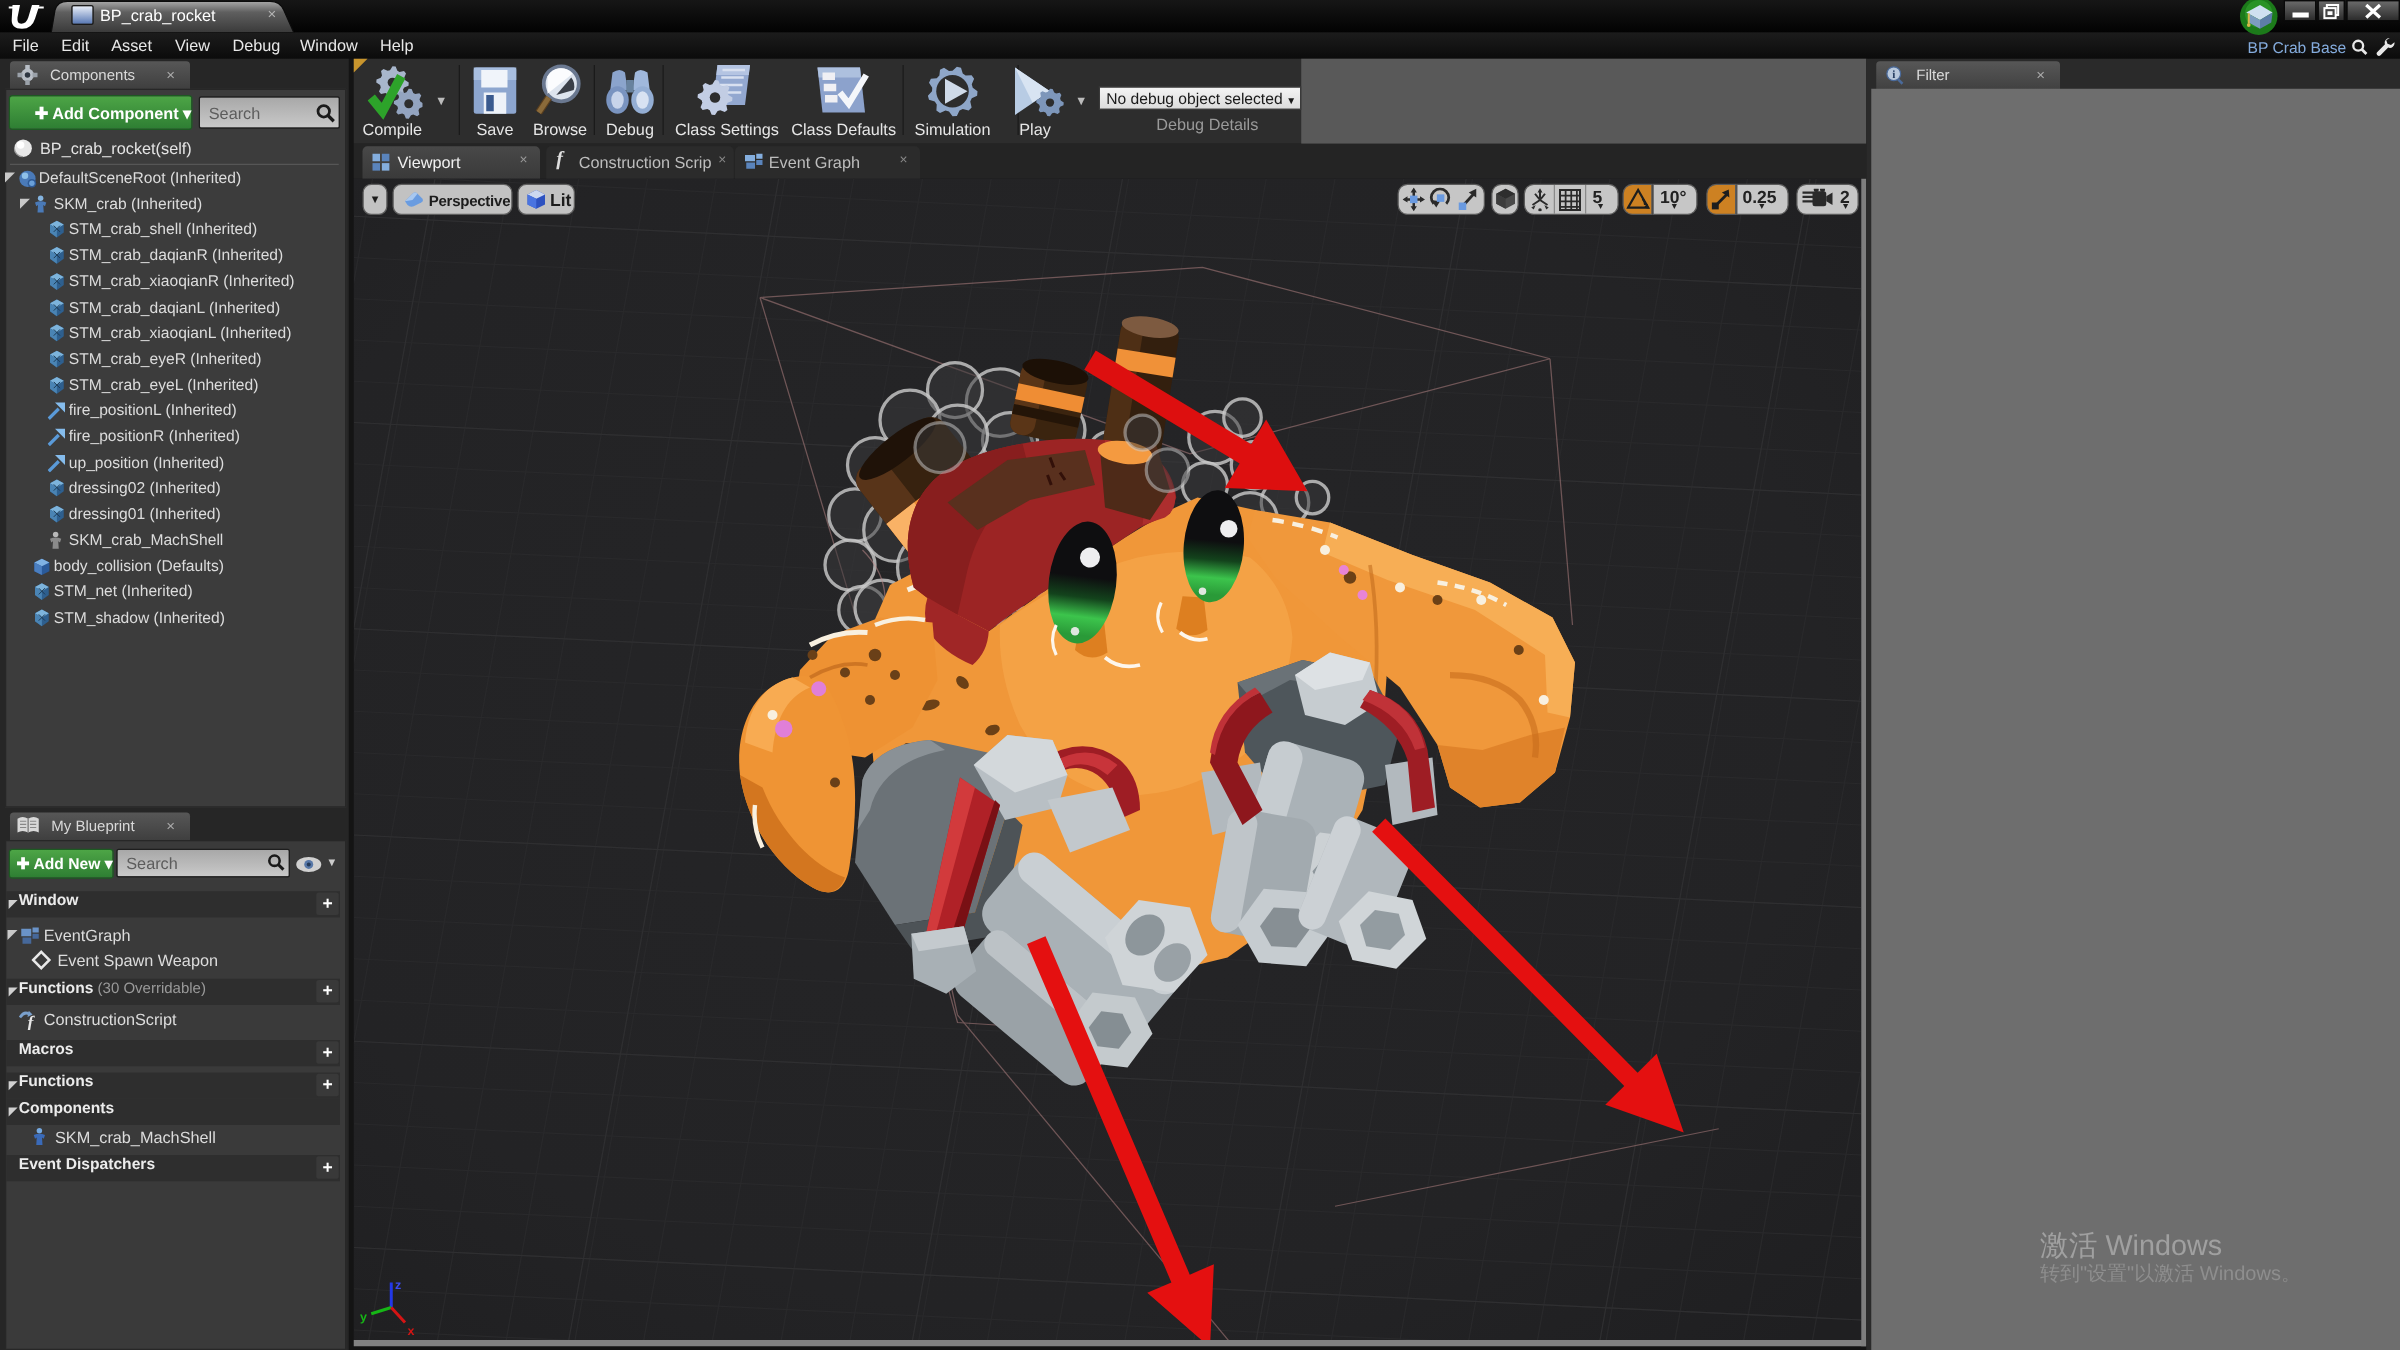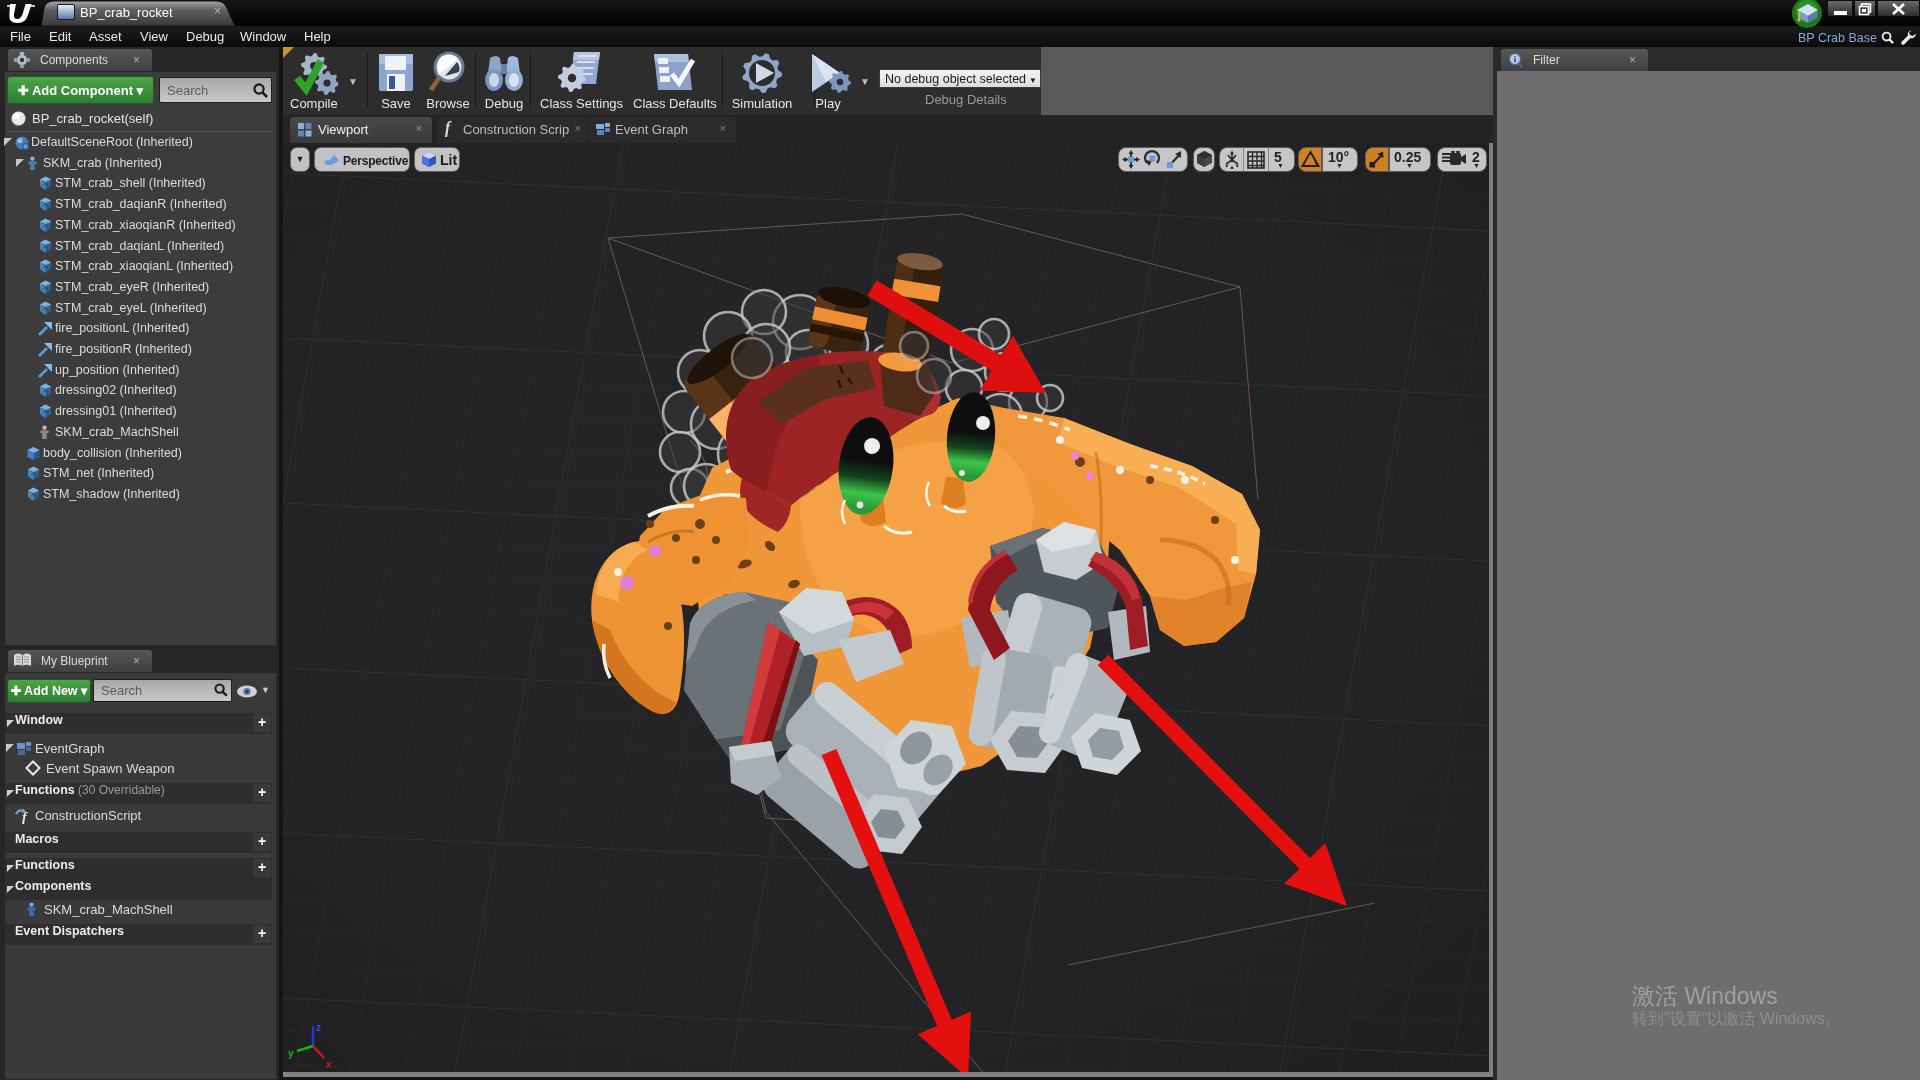--- a/index.html
+++ b/index.html
@@ -2,21 +2,21 @@
 <html><head>
 <meta charset="utf-8">
 <style>
 *{margin:0;padding:0;box-sizing:border-box}
 html,body{width:1920px;height:1080px;overflow:hidden;background:#141414;font-family:"Liberation Sans",sans-serif}
 .abs{position:absolute}
 .menuitem{position:absolute;top:29px;color:#e8e8e8;font-size:13px}
 .winbtn{position:absolute;top:0;height:17px;background:linear-gradient(#6a6a6a,#2c2c2c);border:1px solid #0a0a0a;color:#fff;text-align:center}
 .paneltab{position:absolute;height:23px;background:linear-gradient(#575757,#3e3e3e);border-radius:3px 3px 0 0;color:#d9d9d9;font-size:12px}
 .panelbody{position:absolute;background:#3c3c3c;border:1px solid #272727}
-.greenbtn{position:absolute;background:linear-gradient(#4da546,#2e7e33);border:1px solid #1d5a22;border-radius:3px;color:#fff;font-weight:bold;font-size:13px;text-align:center}
+.greenbtn{position:absolute;background:linear-gradient(#4da546,#2e7e33);border:1px solid #1d5a22;border-radius:3px;color:#fff;font-weight:bold;font-size:13px;text-align:right}
 .searchbox{position:absolute;background:linear-gradient(#a8a8a8,#c9c9c9);border:1px solid #1e1e1e;border-radius:2px;color:#5c5c5c;font-size:13px}
 .trow{position:absolute;color:#dcdcdc;font-size:12.5px;white-space:nowrap}
 .sechdr{position:absolute;left:5px;width:267px;height:21px;background:#2e2e2e;color:#ececec;font-weight:bold;font-size:12.5px}
 .plusbtn{position:absolute;width:18px;height:18px;background:#393939;border-radius:2px;color:#fff;font-weight:bold;text-align:center;line-height:17px;font-size:14px}
 .tbtn{position:absolute;text-align:center;color:#e6e6e6;font-size:13px;white-space:nowrap}
 .tsep{position:absolute;top:52px;width:1px;height:56px;background:#1a1a1a}
 .dtab{position:absolute;top:117px;height:26px;border-radius:4px 4px 0 0;font-size:13px}
 .vbtn{position:absolute;background:#c2c2c2;border:1px solid #5e5e5e;border-radius:7px;color:#1c1c1c;font-weight:bold;font-size:14px}
 </style>
 </head>
@@ -200,21 +200,21 @@
 <svg class="abs" style="left:38px;top:424.79999999999984px" width="13" height="15" viewBox="0 0 13 15">
     <circle cx="6.5" cy="2.6" r="2.2" fill="#b8b8b8"></circle>
     <path d="M2 6 Q6.5 4 11 6 L10 9 L8.6 8 L9 14 L4 14 L4.4 8 L3 9 Z" fill="#8a8a8a"></path>
   </svg>
 <div class="trow" style="left:55px;top:424.79999999999984px">SKM_crab_MachShell</div>
 <svg class="abs" style="left:26px;top:445.49999999999983px" width="15" height="15" viewBox="0 0 15 15">
     <path d="M7.5 1 L13.5 4 L13.5 11 L7.5 14 L1.5 11 L1.5 4 Z" fill="#2a5a9a"></path>
     <path d="M7.5 1 L13.5 4 L7.5 7 L1.5 4 Z" fill="#7fb2e4"></path>
     <path d="M7.5 7 L7.5 14 L1.5 11 L1.5 4 Z" fill="#4a7ec0"></path>
   </svg>
-<div class="trow" style="left:43px;top:445.49999999999983px">body_collision (Inherited)</div>
+<div class="trow" style="left:43px;top:445.49999999999983px">body_collision (Defaults)</div>
 <svg class="abs" style="left:26px;top:466.1999999999998px" width="15" height="15" viewBox="0 0 15 15">
     <path d="M7.5 0.5 L13 3.5 L13 10 L7.5 14 L2 10 L2 3.5 Z" fill="#2e5f8e"></path>
     <path d="M7.5 0.5 L13 3.5 L7.5 7 L2 3.5 Z" fill="#7db4dc"></path>
     <path d="M7.5 7 L7.5 14 L2 10 L2 3.5 Z" fill="#4a84b4"></path>
     <path d="M5 4.5 L10 9.5 M10 4.5 L5 9.5" stroke="#1c3a54" stroke-width="0.8"></path>
   </svg>
 <div class="trow" style="left:43px;top:466.1999999999998px">STM_net (Inherited)</div>
 <svg class="abs" style="left:26px;top:486.8999999999998px" width="15" height="15" viewBox="0 0 15 15">
     <path d="M7.5 0.5 L13 3.5 L13 10 L7.5 14 L2 10 L2 3.5 Z" fill="#2e5f8e"></path>
     <path d="M7.5 0.5 L13 3.5 L7.5 7 L2 3.5 Z" fill="#7db4dc"></path>

